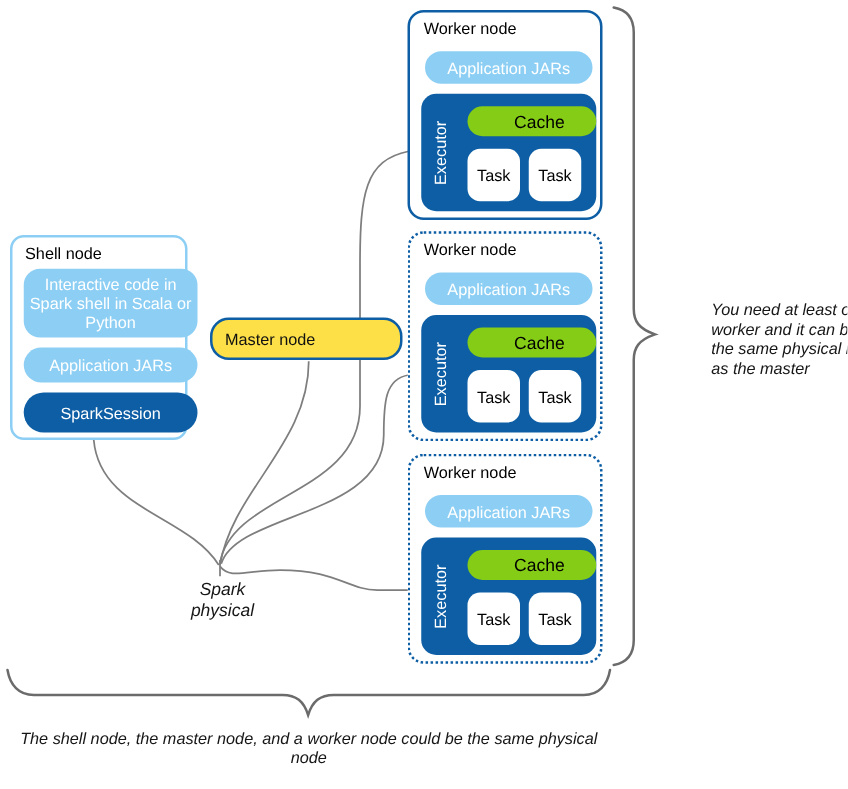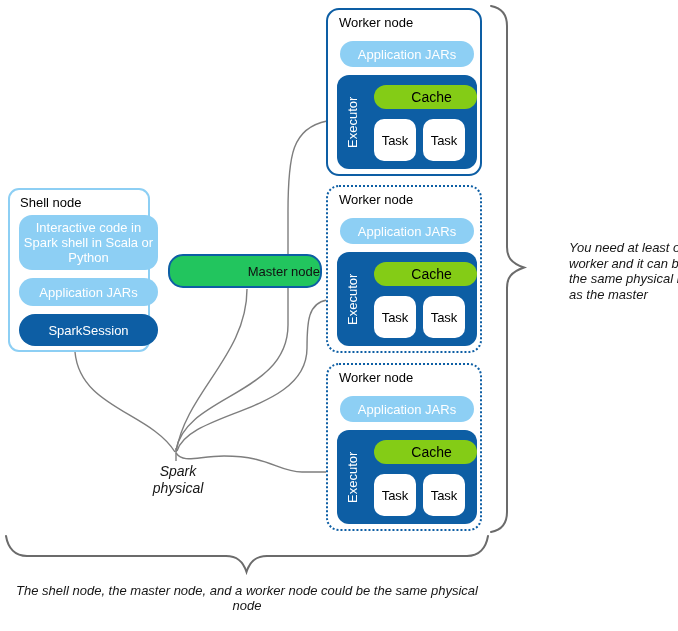--- a/index.html
+++ b/index.html
@@ -23,23 +23,23 @@
   .shell .node-title{left:10px;top:5px;}
   .pill{position:absolute;left:9px;width:139px;display:flex;align-items:center;justify-content:center;
         text-align:center;color:#fff;font-size:13px;line-height:15px;border-radius:13px;box-sizing:border-box;padding:0 3px;}
   .pill.light{background:var(--light-blue);}
   .pill.dark{background:var(--dark-blue);}
   .pill.p-interactive{top:25px;height:55px;}
   .pill.p-jars{top:88px;height:28px;border-radius:14px;}
   .pill.p-session{top:124px;height:32px;border-radius:16px;}
 
   
-  .master{position:absolute;left:168px;top:254px;width:154px;height:34px;background:#22c55e;
+  .master{position:absolute;left:168px;top:254px;width:154px;height:34px;background:#fde047;
           border:2.5px solid var(--dark-blue);border-radius:15px;z-index:1;box-sizing:border-box;
-          display:flex;align-items:center;justify-content:flex-end;}
+          display:flex;align-items:center;}
   .master span{font-size:13px;padding-left:10px;}
 
   
   .worker{position:absolute;left:326px;width:156px;height:168px;background:#fff;
           border:2.5px solid var(--dark-blue);border-radius:13px;z-index:1;box-sizing:border-box;}
   .worker.dashed{border-style:dotted;}
   .worker.w1{top:8px;}
   .worker.w2{top:185px;}
   .worker.w3{top:363px;}
   .worker .node-title{left:11px;top:5px;}

